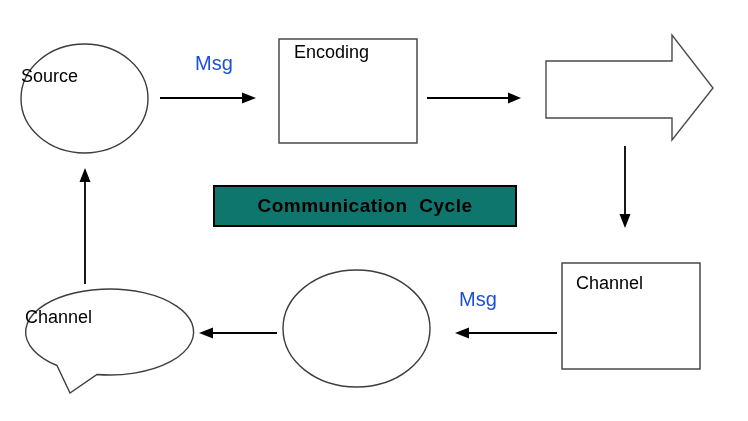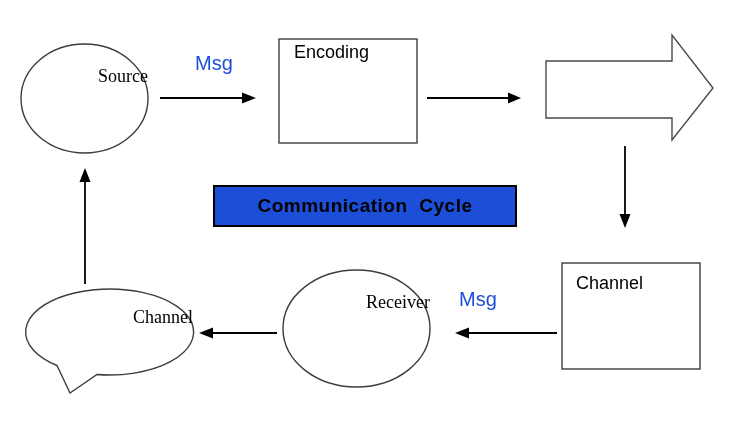--- a/index.html
+++ b/index.html
@@ -20,37 +20,37 @@
     left: 0;
     top: 0;
   }
   .label {
     position: absolute;
     color: #000000;
     font-size: 18px;
     line-height: 22px;
     white-space: nowrap;
   }
-  .label.centered { text-align: right; font-family: Liberation Serif, serif; }
+  .label.centered { text-align: left; }
   .msg-label {
     position: absolute;
     color: #1d4ed8;
     font-size: 20px;
     line-height: 22px;
     text-align: center;
   }
   .title-box {
     position: absolute;
     left: 213px;
     top: 185px;
     width: 304px;
     height: 42px;
     box-sizing: border-box;
     border: 2px solid #000000;
-    background: #1d4ed8;
+    background: #0f766e;
     display: flex;
     align-items: center;
     justify-content: center;
   }
   .title-box span {
     font-size: 19px;
     font-weight: bold;
     color: #000000;
     letter-spacing: 0.5px;
     word-spacing: 6px;
@@ -114,17 +114,16 @@
 
 
   <div class="title-box">
     <span>Communication Cycle</span>
   </div>
 
   <div class="label" style="left:576px; top:272px;">Channel</div>
 
   <div class="msg-label" style="left:448px; top:288px; width:60px;">Msg</div>
 
-  <div class="label centered" style="left:283px; top:291px; width:147px;">Receiver</div>
 
   <div class="label centered" style="left:25px; top:306px; width:168px;">Channel</div>
 
 </div>
 
 </body></html>

